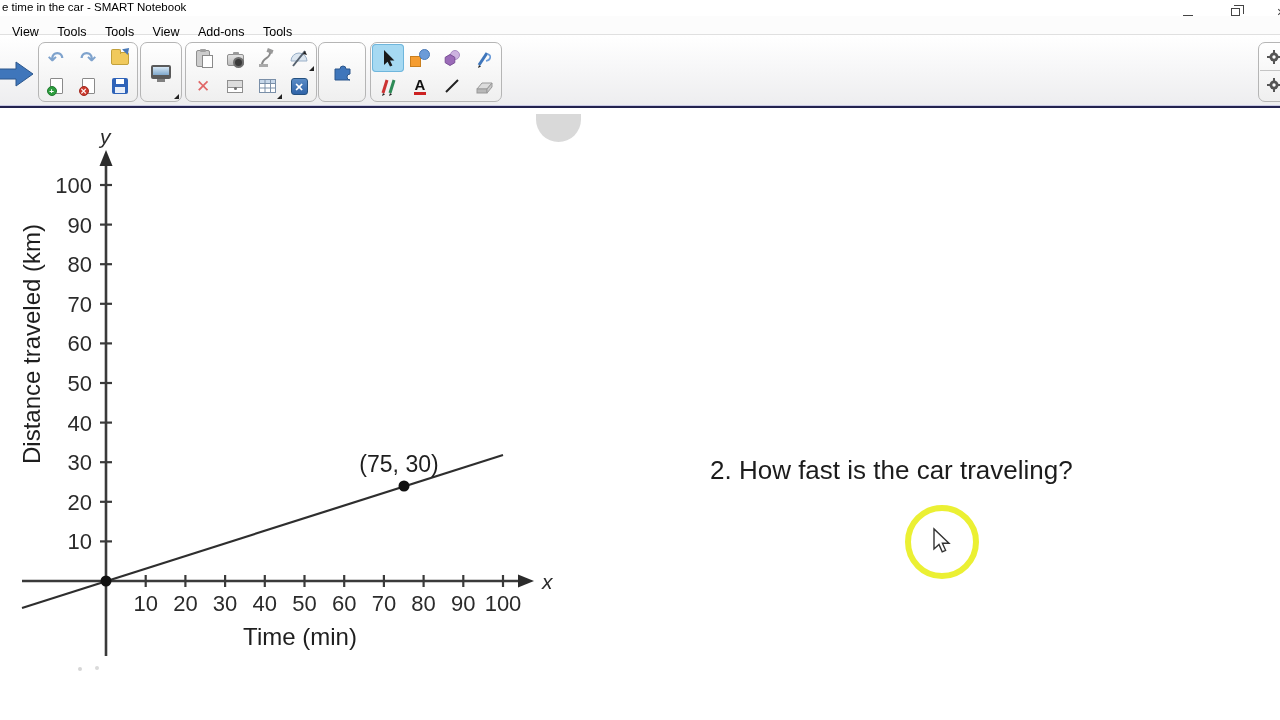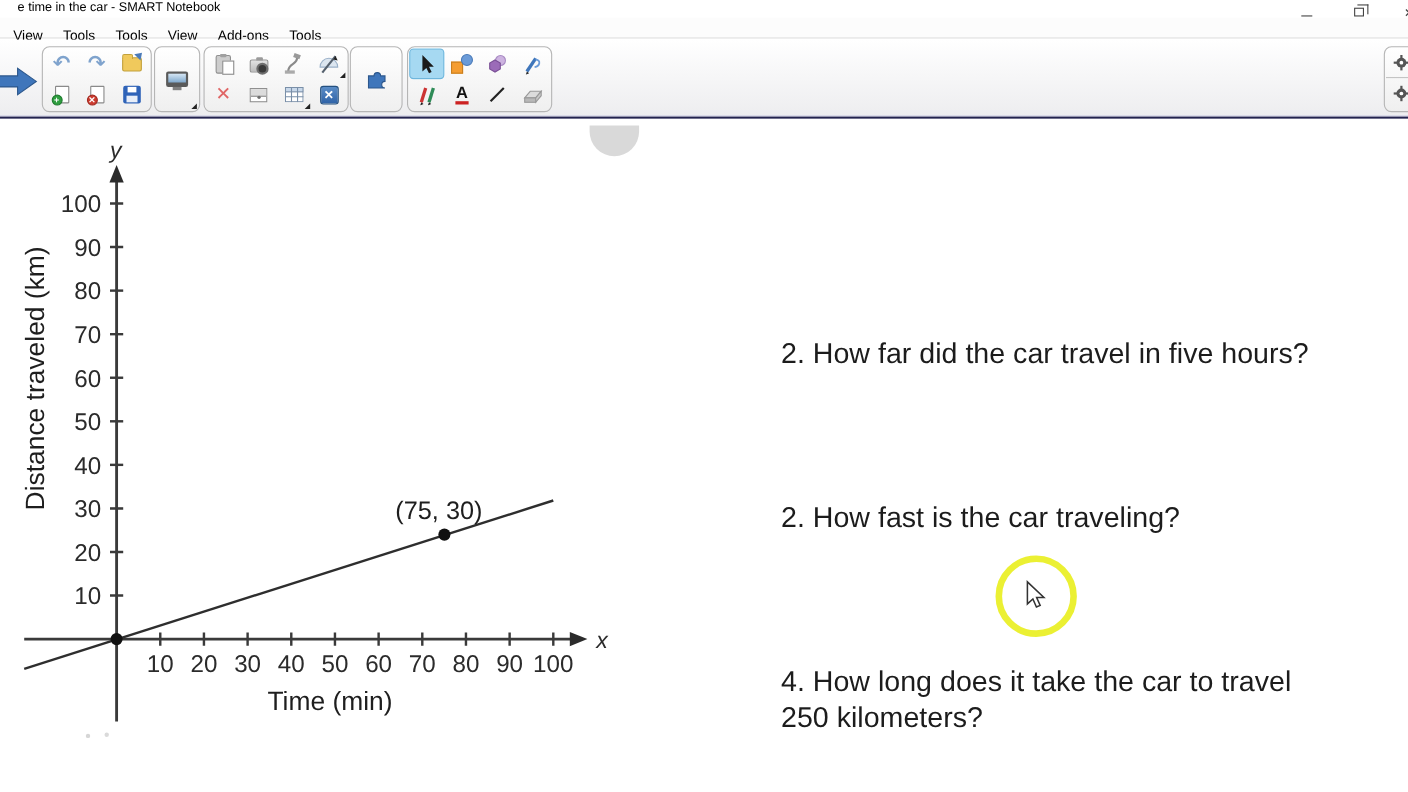--- a/index.html
+++ b/index.html
@@ -1,21 +1,21 @@
 <!DOCTYPE html>
 <html><head>
 <meta charset="utf-8">
 <style>
   * { margin:0; padding:0; box-sizing:border-box; }
   html,body { width:1280px; height:720px; overflow:hidden; background:#fff;
               font-family:"Liberation Sans", sans-serif; }
 
   
   .titlebar { position:absolute; left:0; top:0; width:1280px; height:16px; background:#fff; }
-  .title-text { position:absolute; left:16px; top:1px; font-size:11.5px; color:#000; white-space:nowrap; }
+  .title-text { position:absolute; left:2px; top:1px; font-size:11.5px; color:#000; white-space:nowrap; }
   .win-btn { position:absolute; top:2px; width:26px; height:13px; text-align:center; color:#333; }
   .btn-min  { left:1175px; }
   .btn-max  { left:1222px; }
   .btn-close{ left:1268px; }
   .min-glyph { display:inline-block; width:10px; height:1.5px; background:#444; margin-top:6px; }
   .max-glyph { display:inline-block; width:9px; height:8px; border:1.3px solid #444; margin-top:2px; position:relative; }
   .max-glyph:before { content:""; position:absolute; left:2px; top:-4px; width:9px; height:8px; border:1.3px solid #444; border-left:none; border-bottom:none; }
   .close-glyph { font-size:11px; color:#444; }
 
   .menubar { position:absolute; left:0; top:16px; width:1280px; height:19px; background:#fcfcfc; border-bottom:1px solid #e0e0e0; }
@@ -322,22 +322,19 @@
         <line x1="100" y1="116.60000000000002" x2="112" y2="116.60000000000002" stroke="#3a3a3a" stroke-width="2.2"></line>
         <text x="92" y="124.60000000000002" font-size="22" fill="#2b2b2b" text-anchor="end">90</text>
         <line x1="100" y1="77" x2="112" y2="77" stroke="#3a3a3a" stroke-width="2.2"></line>
         <text x="92" y="85" font-size="22" fill="#2b2b2b" text-anchor="end">100</text>
       </g>
 
     <circle cx="80" cy="561" r="2" fill="#d6d6d6"></circle>
     <circle cx="97" cy="560" r="2" fill="#dadada"></circle>
   </svg>
 
-  <div class="question q2">2. How far did the car travel in five hours?</div>
   <div class="question q3">2. How fast is the car traveling?</div>
-  <div class="question q4">4. How long does it take the car to travel
-250 kilometers?</div>
 
   <div class="hl-circle"></div>
   <svg class="cursor" width="22" height="30">
     <polygon points="2,2 2,22 7,17.5 10.2,24.8 13.6,23.3 10.4,16.2 17,16.2" fill="#fff" stroke="#333" stroke-width="1.4"></polygon>
   </svg>
 </div>
 
 </body></html>

